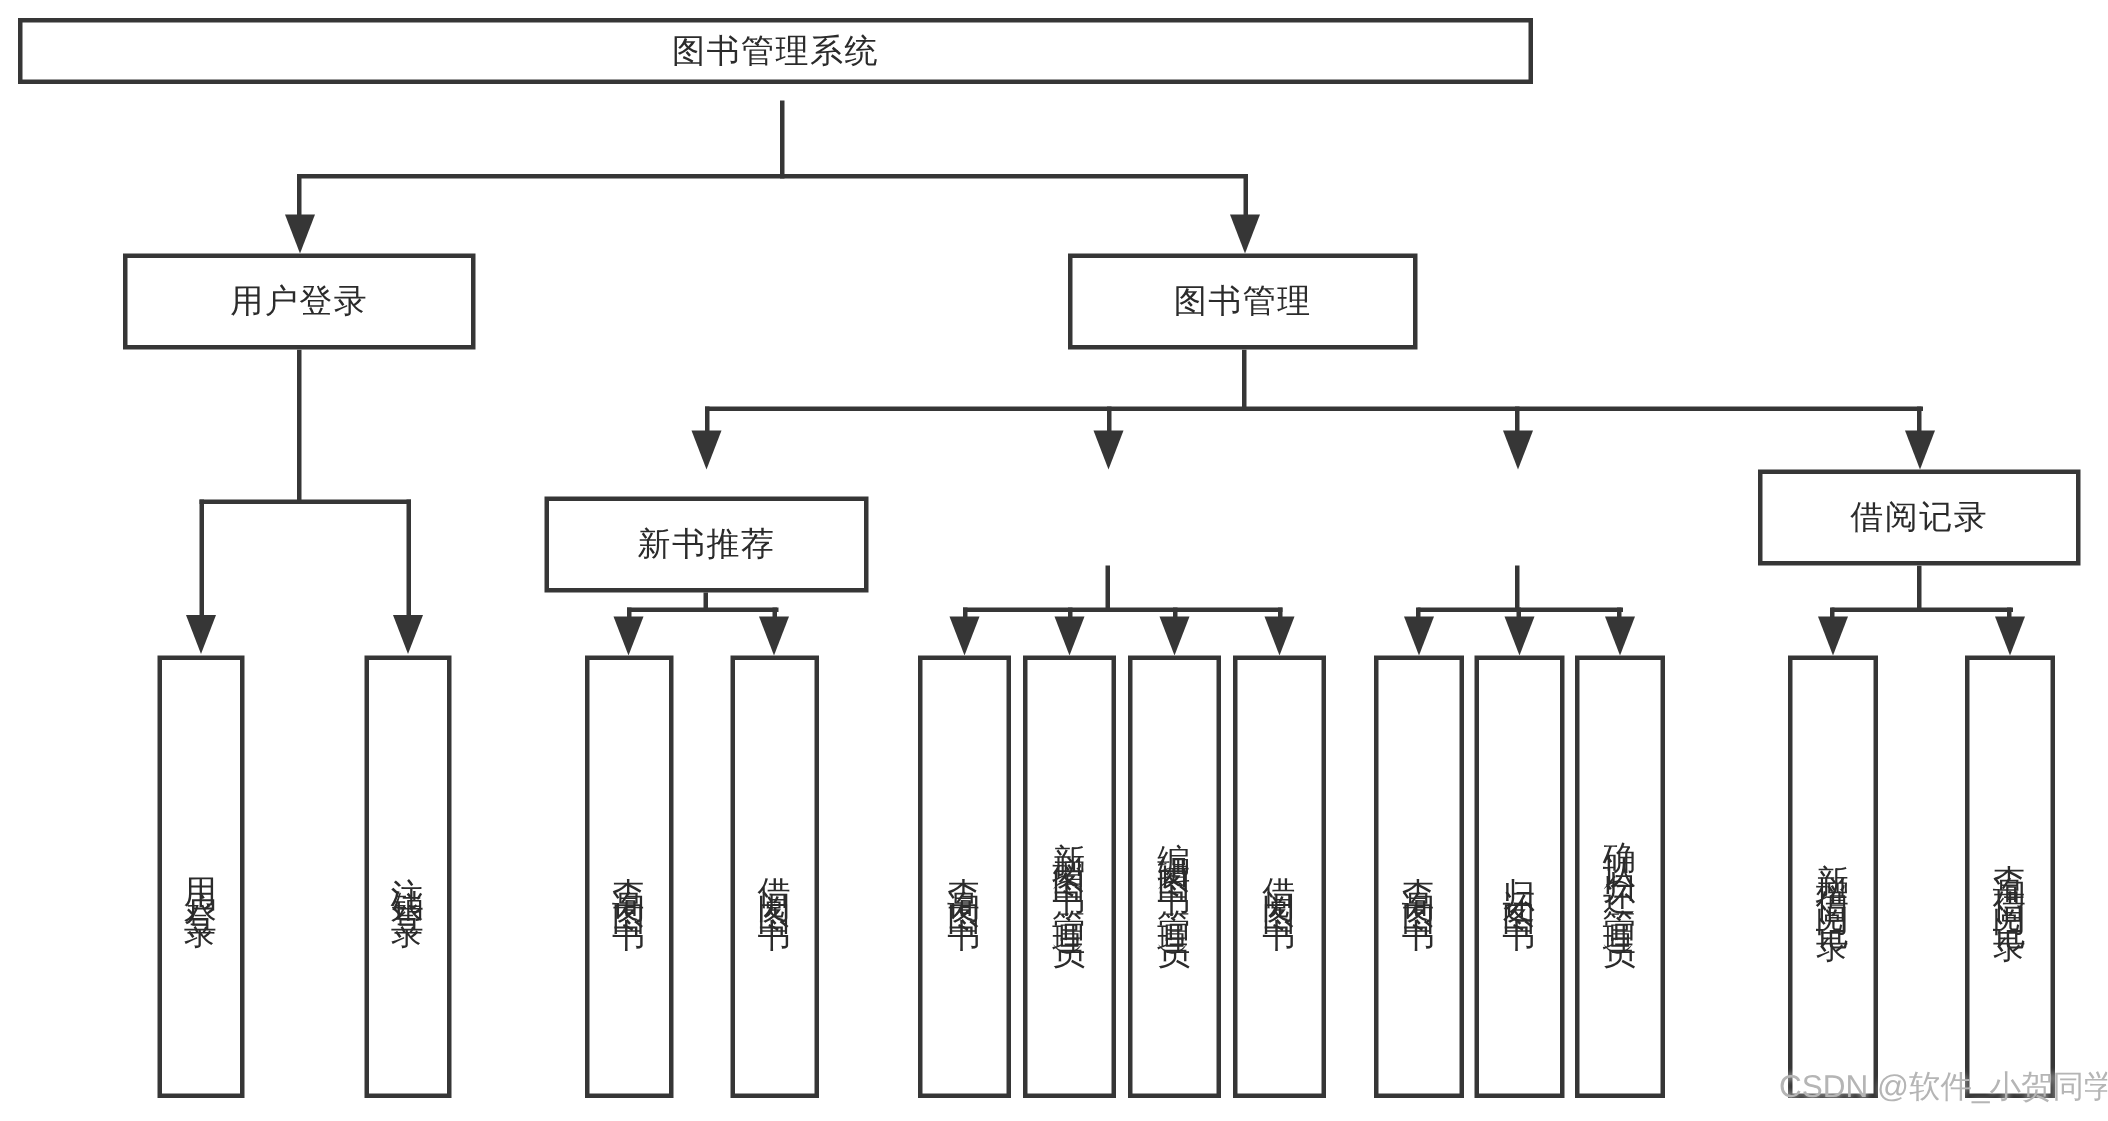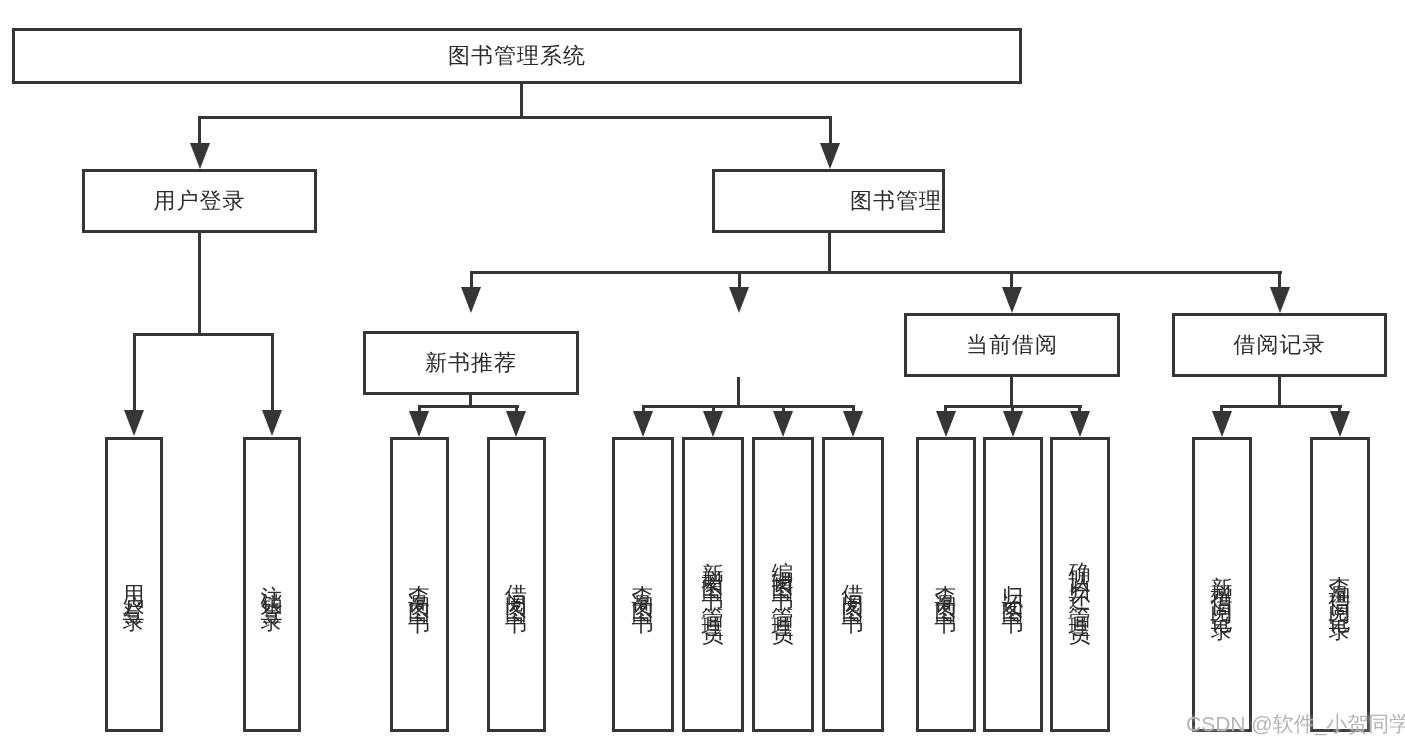--- a/index.html
+++ b/index.html
@@ -85,36 +85,33 @@
   <div class="v" style="left:1078px;top:405px;height:9px;"></div>
   <div class="a" style="left:1070px;top:411px;"></div>
 
   <div class="v" style="left:1278px;top:377px;height:31px;"></div>
   <div class="h" style="left:1221px;top:405px;width:121px;"></div>
   <div class="v" style="left:1220px;top:405px;height:9px;"></div>
   <div class="a" style="left:1212px;top:411px;"></div>
   <div class="v" style="left:1338px;top:405px;height:9px;"></div>
   <div class="a" style="left:1330px;top:411px;"></div>
 
-  <div class="node" style="left:12px;top:28px;width:1010px;height:56px;">
+  <div class="node" style="left:12px;top:12px;width:1010px;height:44px;">
     <span>图书管理系统</span>
   </div>
 
   <div class="node" style="left:82px;top:169px;width:235px;height:64px;">
     <span>用户登录</span>
   </div>
-  <div class="node" style="left:712px;top:169px;width:233px;height:64px;justify-content:flex-end;">
+  <div class="node" style="left:712px;top:169px;width:233px;height:64px;">
     <span>图书管理</span>
   </div>
 
   <div class="node" style="left:363px;top:331px;width:216px;height:64px;">
     <span>新书推荐</span>
-  </div>
-  <div class="node" style="left:904px;top:313px;width:216px;height:64px;">
-    <span>当前借阅</span>
   </div>
   <div class="node" style="left:1172px;top:313px;width:215px;height:64px;">
     <span>借阅记录</span>
   </div>
 
   <div class="node leaf" style="left:105px;top:437px;width:58px;height:295px;">
     <span class="vtext">用户登录</span>
   </div>
   <div class="node leaf" style="left:243px;top:437px;width:58px;height:295px;">
     <span class="vtext">注销登录</span>

